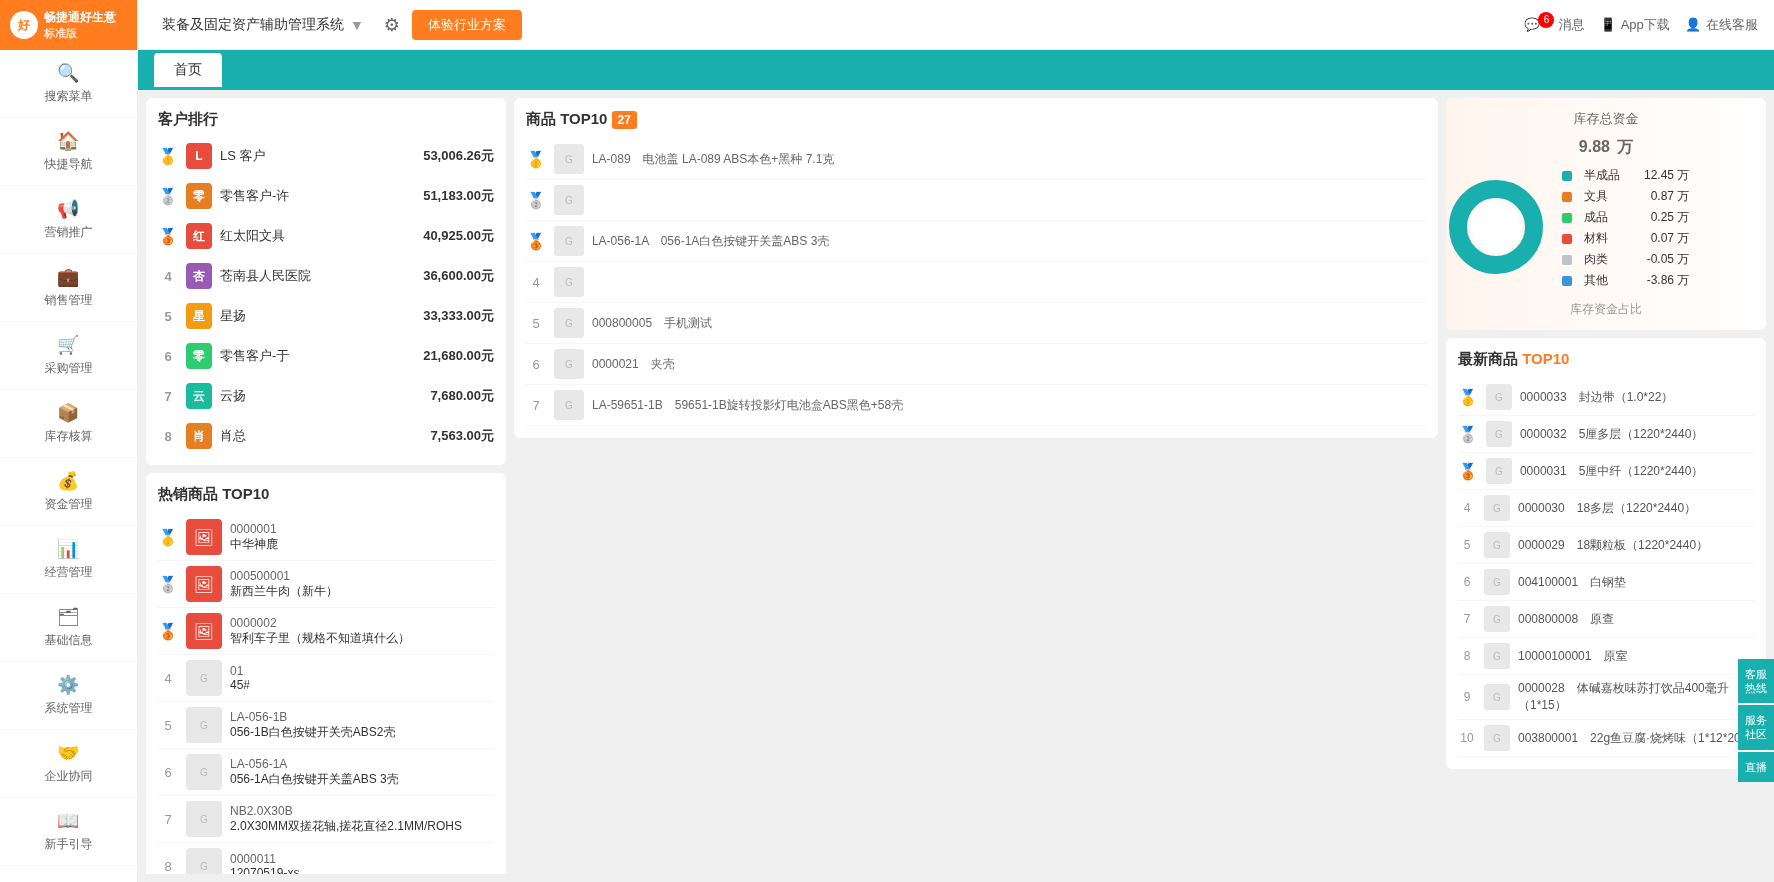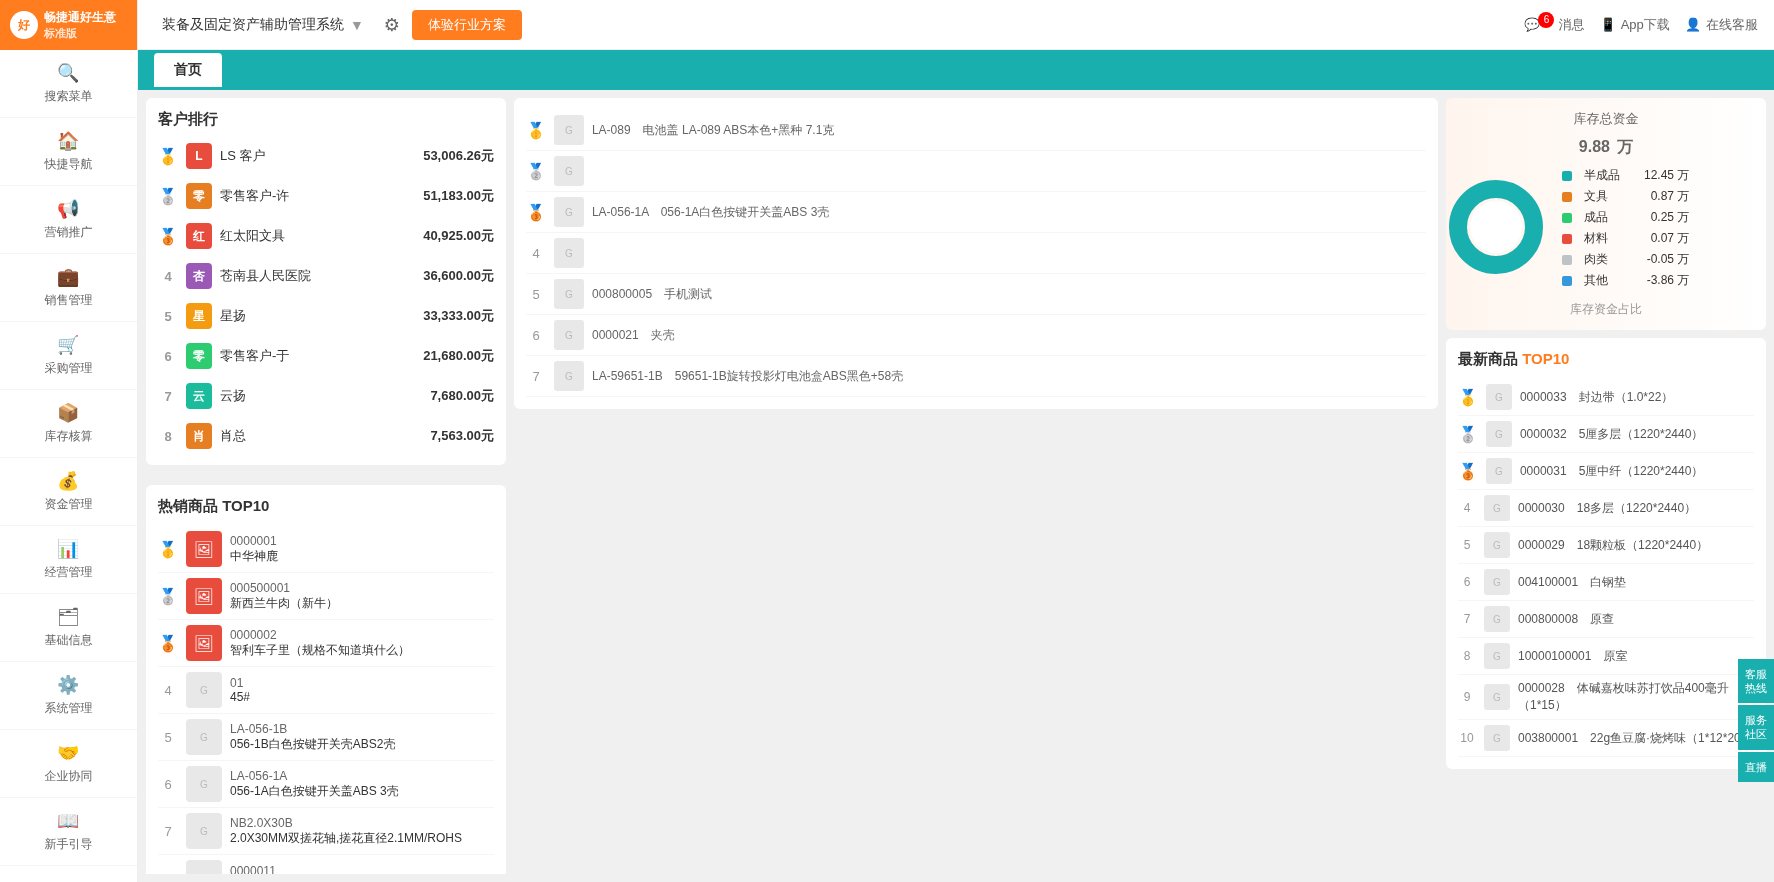--- a/index.html
+++ b/index.html
@@ -110,21 +110,20 @@
       display: flex;
       flex-direction: column;
       overflow: hidden;
     }
     .nav-tabs {
       background: #1aafaf;
       display: flex;
       align-items: center;
       height: 40px;
       padding: 0 16px;
-      font-weight: bold;
     }
     .nav-tab {
       padding: 8px 20px;
       color: white;
       font-size: 14px;
       cursor: pointer;
       border-radius: 4px 4px 0 0;
     }
     .nav-tab.active {
       background: white;
@@ -138,21 +137,21 @@
       background: #f0f0f0;
       gap: 8px;
       padding: 8px;
     }
 
     
     .left-col {
       flex: 0 0 360px;
       display: flex;
       flex-direction: column;
-      gap: 20px;
+      gap: 8px;
       overflow-y: auto;
     }
 
     
     .mid-col {
       flex: 1;
       display: flex;
       flex-direction: column;
       gap: 8px;
       overflow-y: auto;
@@ -568,20 +567,23 @@
       <div class="product-code">0000011</div>
       <div class="product-name">12070519-xs</div>
     </div>
   </div>
           </div>
       </div>
     </div>
 
     <div class="mid-col">
       <div class="card">
+        <div class="section-title">
+          商品 TOP10 <span class="top-label" style="background:#ff7c1f;color:white;padding:2px 6px;border-radius:3px;font-size:12px">27</span>
+        </div>
         <div class="mid-products-scroll" id="mid-products-list">
             <div class="product-item">
     <span class="medal-icon">🥇</span>
     <div class="product-thumb-placeholder" style="width:30px;height:30px;background:#e8e8e8;border-radius:3px;display:flex;align-items:center;justify-content:center;flex-shrink:0;">
                 <span style="font-size:10px;color:#bbb">G</span>
               </div>
     <div class="product-info">
       <span style="color:#666;font-size:12px">LA-089　电池盖 LA-089 ABS本色+黑种 7.1克</span>
     </div>
   </div>

